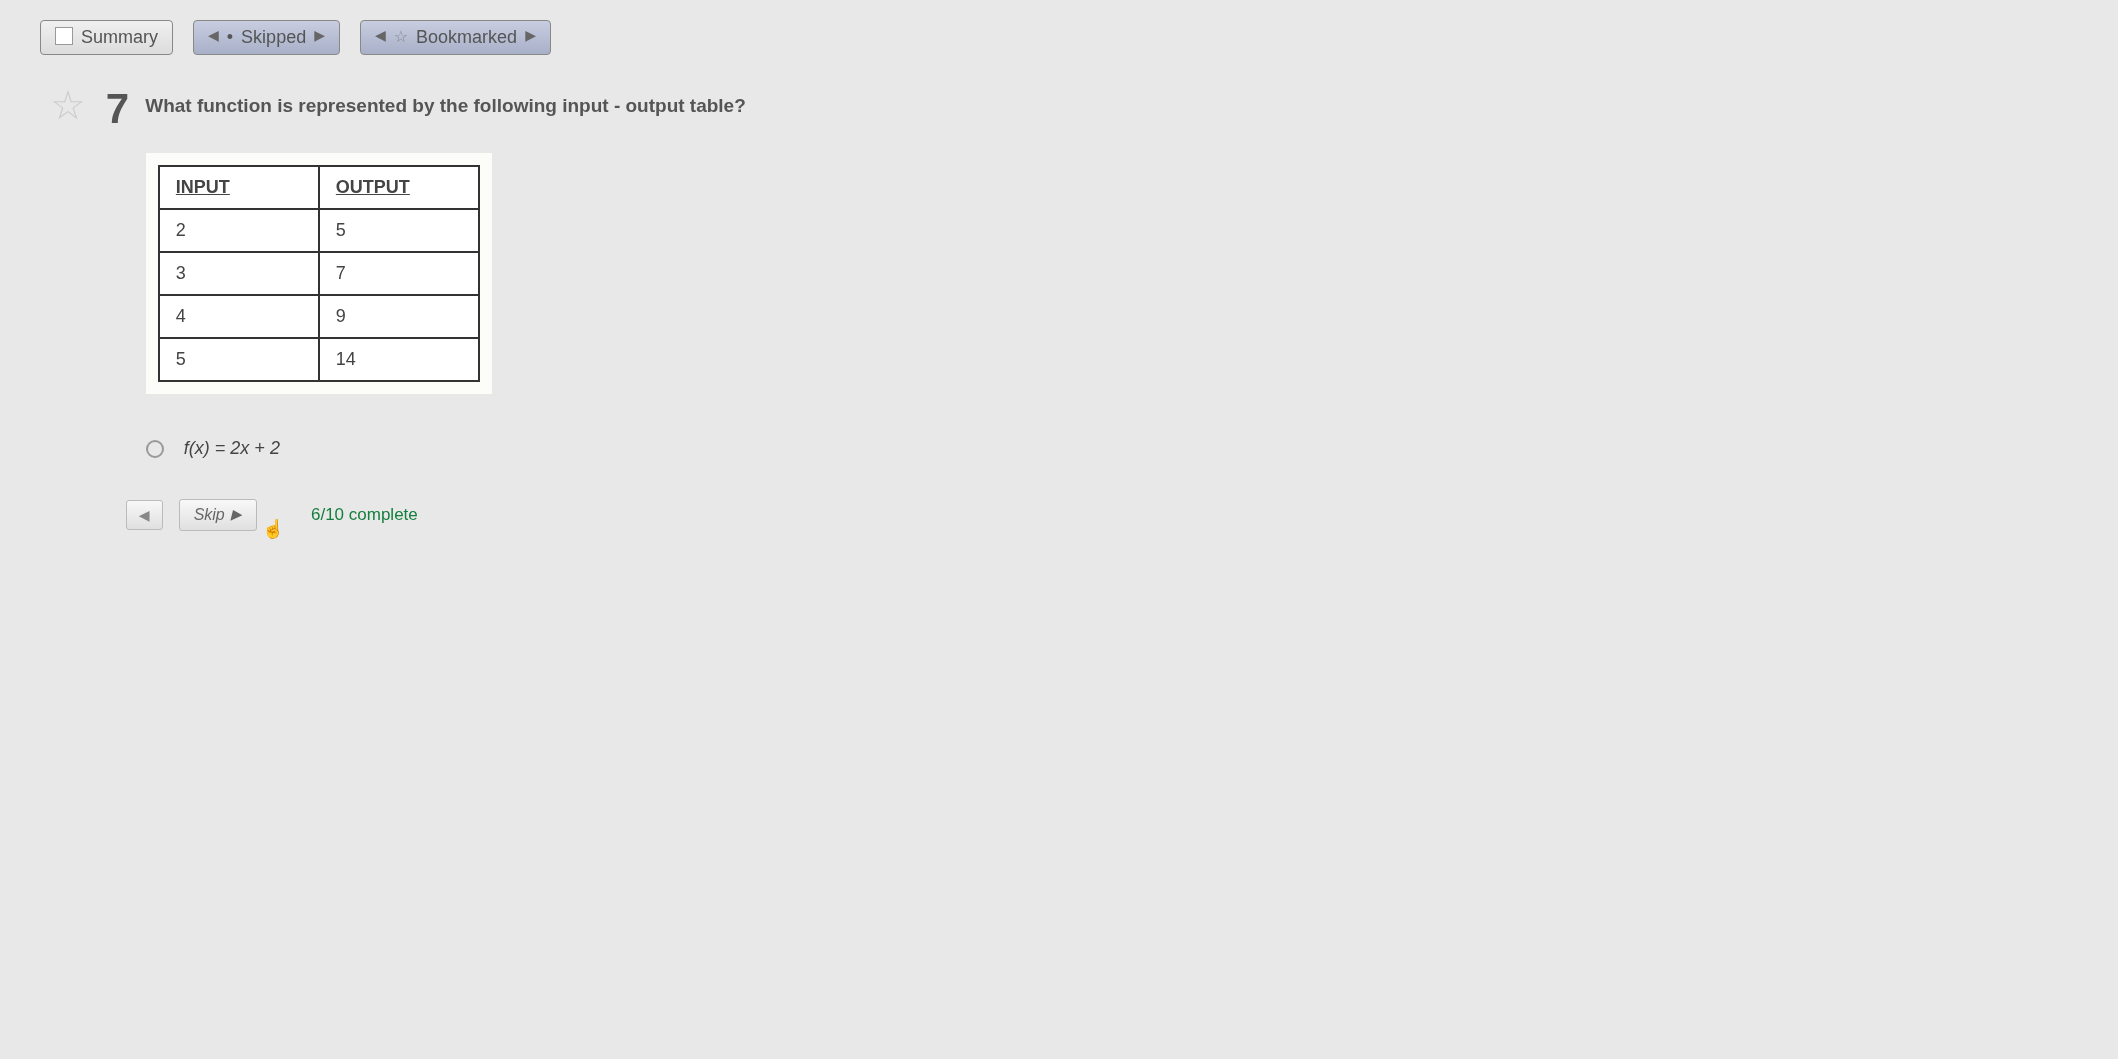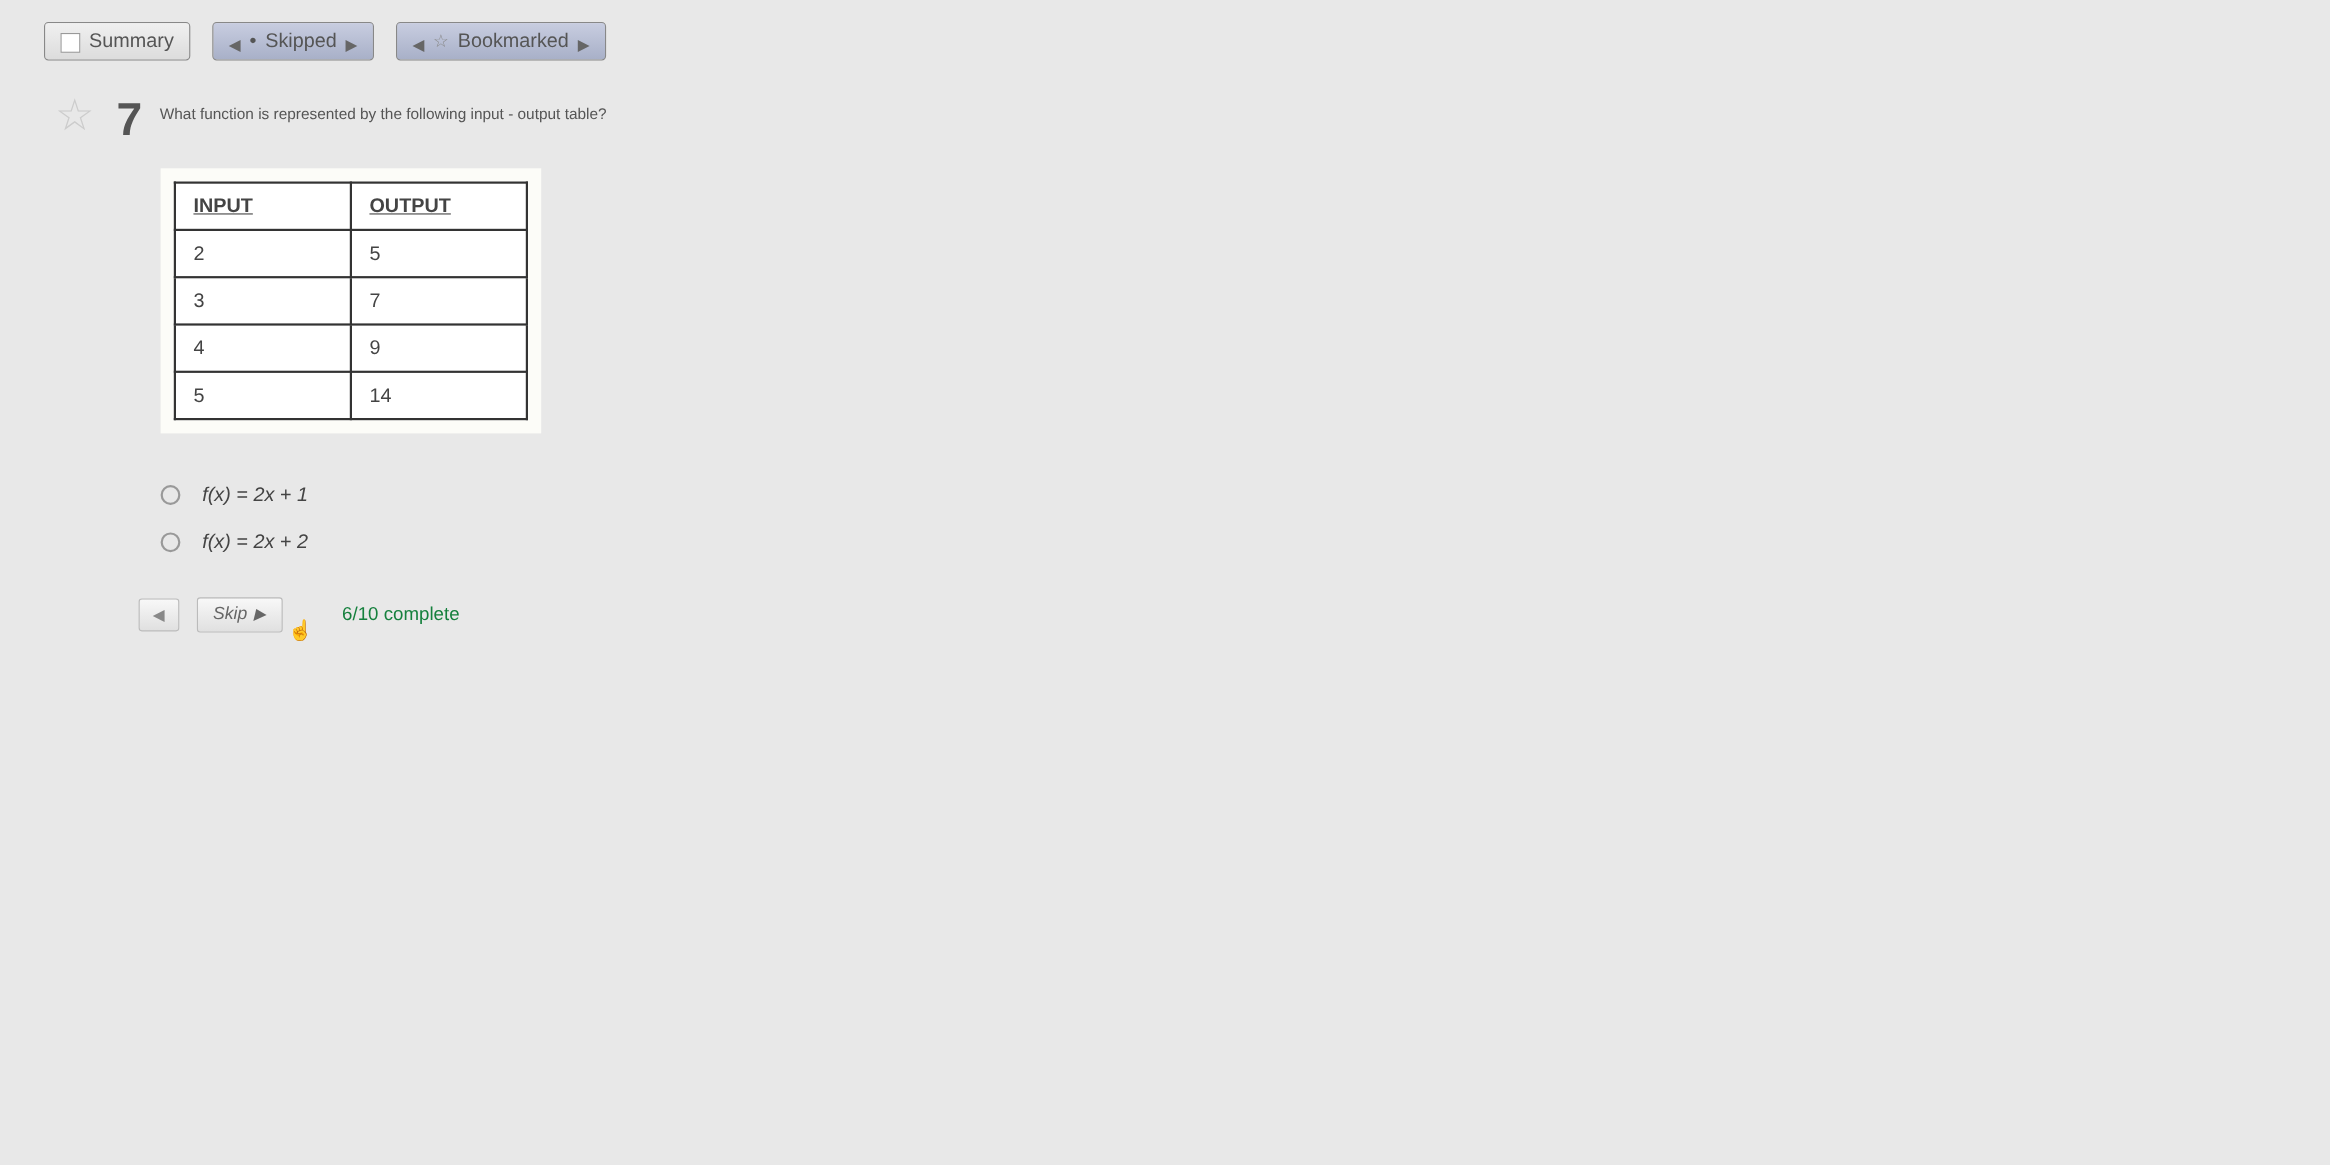--- a/index.html
+++ b/index.html
@@ -13,21 +13,21 @@
       padding: 20px 40px;
       color: #444;
     }
     .toolbar {
       display: flex;
       gap: 20px;
       margin-bottom: 30px;
     }
     .toolbar-btn {
       display: flex;
-      align-items: flex-end;
+      align-items: flex-start;
       gap: 8px;
       background: linear-gradient(to bottom, #c8cde0, #a8b0c8);
       border: 1px solid #888;
       border-radius: 4px;
       padding: 6px 14px;
       font-size: 18px;
       color: #555;
       cursor: pointer;
     }
     .toolbar-btn.summary {
@@ -67,23 +67,24 @@
       align-items: flex-start;
       gap: 16px;
       margin-bottom: 20px;
     }
     .question-number {
       font-size: 42px;
       font-weight: bold;
       color: #555;
     }
     .question-text {
-      font-size: 14px;
+      font-size: 19px;
       color: #555;
       padding-top: 10px;
+      font-weight: bold;
     }
     .table-container {
       background: #fcfcf8;
       padding: 12px;
       display: inline-block;
       margin-left: 40px;
       margin-bottom: 40px;
     }
     table {
       border-collapse: collapse;
@@ -216,24 +217,20 @@
           </tr>
           <tr>
             <td>5</td>
             <td>14</td>
           </tr>
         </tbody>
       </table>
     </div>
 
     <div class="options">
-      <div class="option">
-        <div class="radio"></div>
-        <div class="option-text">f(x) = 2x + 1</div>
-      </div>
       <div class="option">
         <div class="radio"></div>
         <div class="option-text">f(x) = 2x + 2</div>
       </div>
     </div>
 
     <div class="footer-nav">
       <div class="nav-arrow-btn">
         <span>◀</span>
       </div>

